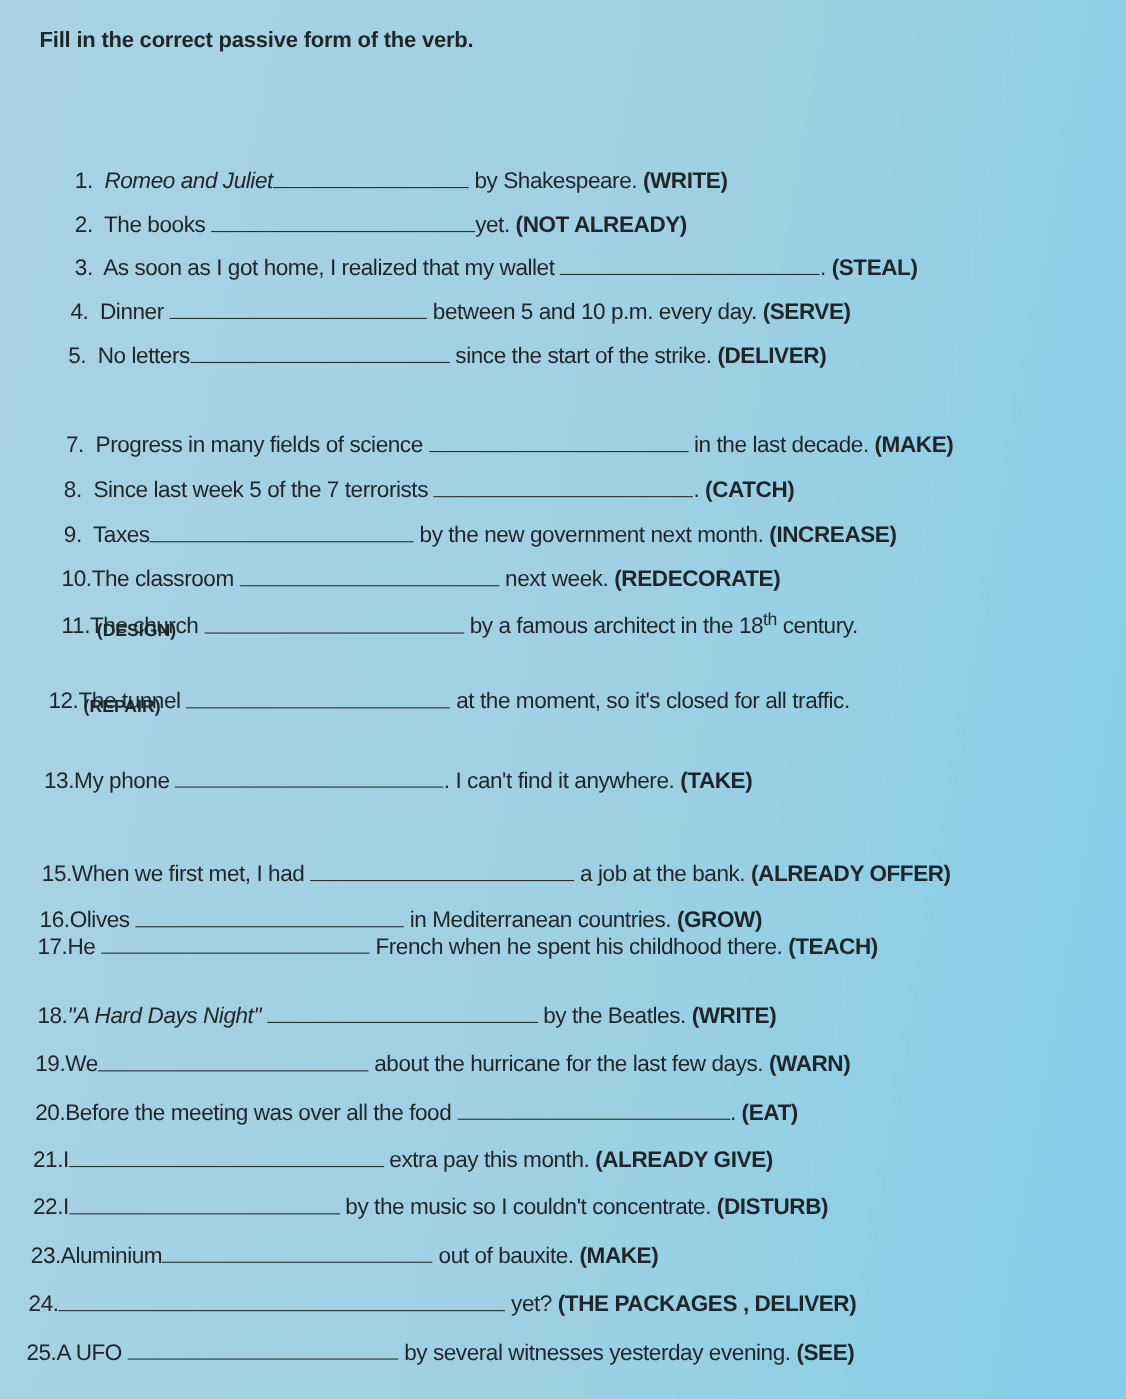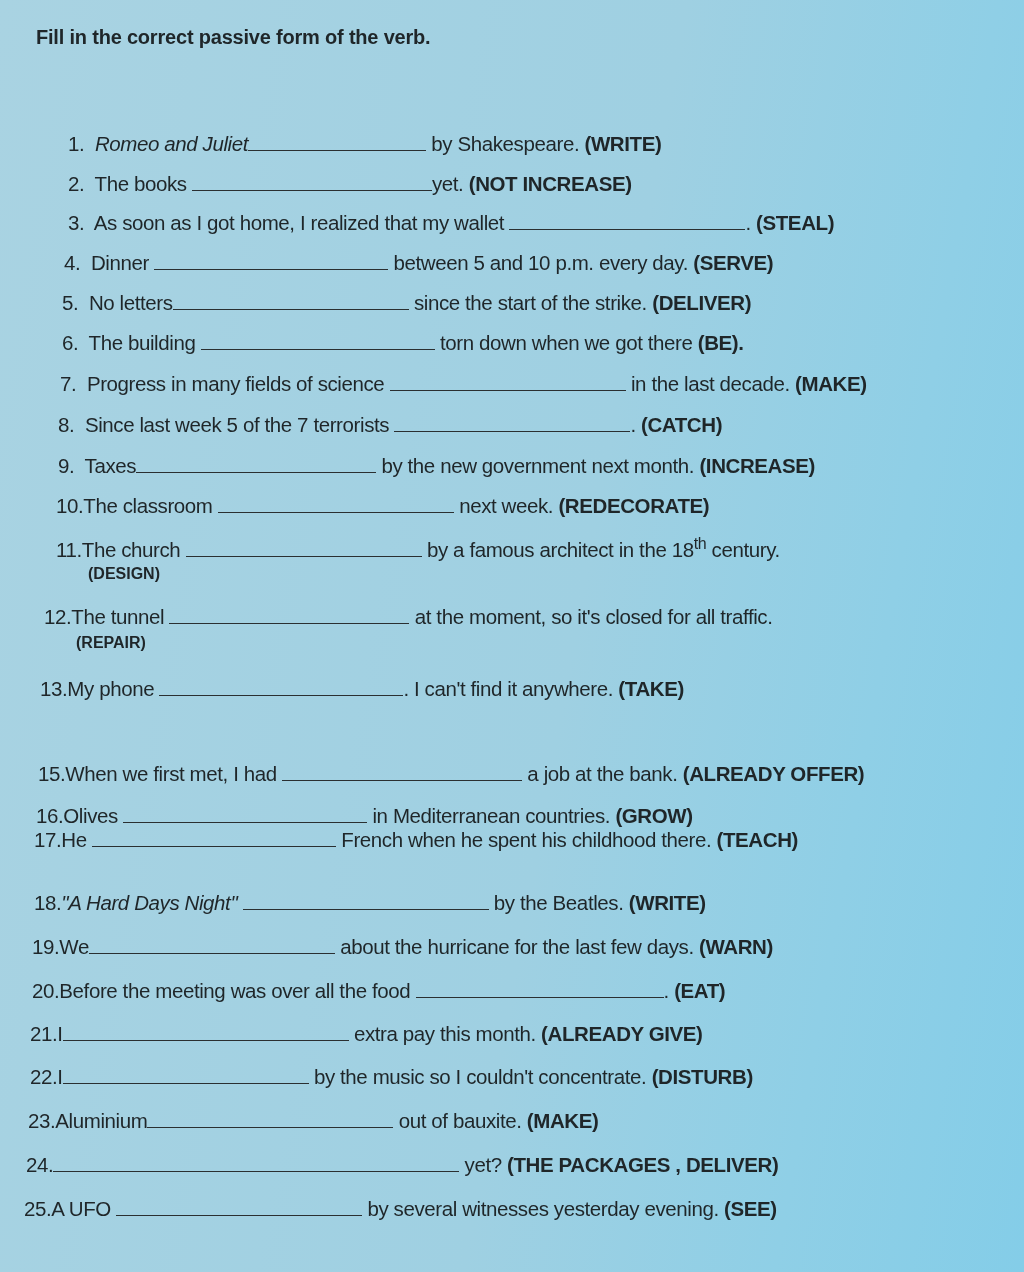--- a/index.html
+++ b/index.html
@@ -9,59 +9,56 @@
       font-family: "Liberation Sans", sans-serif;
       color: #1f2629;
       position: relative;
     }
     .sheet { position: absolute; left: 0; top: 0; width: 1024px; height: 1068px; border-radius: 18px; }
     .title {
       position: absolute; left: 36px; top: 26px;
       font-weight: bold; font-size: 20px; letter-spacing: -0.2px;
     }
     .line {
-      position: absolute; font-size: 20.5px; white-space: nowrap; letter-spacing: -0.4px;
+      position: absolute; font-size: 20.5px; white-space: nowrap; letter-spacing: -0.4px; margin-top: 20px;
     }
     .blank {
       display: inline-block; border-bottom: 1.5px solid #2a2f31; height: 18px; vertical-align: baseline;
     }
     .hint { font-weight: bold; }
     .it { font-style: italic; }
     sup { font-size: 16px; }
     .cont { position: absolute; font-size: 16px; font-weight: bold; }
   </style>
 </head>
 <body>
 
 <div class="sheet">
   <div class="title">Fill in the correct passive form of the verb.</div>
 
   <div class="line" style="left:68px;top:132px">
     <span>1.</span>&nbsp; <span class="it">Romeo and Juliet</span><span class="blank" style="width:178px"></span> <span>by Shakespeare.</span> <span class="hint">(WRITE)</span>
   </div>
 
   <div class="line" style="left:68px;top:172px">
-    <span>2.</span>&nbsp; <span>The books</span> <span class="blank" style="width:240px"></span><span>yet.</span> <span class="hint">(NOT INCREASE)</span>
+    <span>2.</span>&nbsp; <span>The books</span> <span class="blank" style="width:240px"></span><span>yet.</span> <span class="hint">(NOT ALREADY)</span>
   </div>
 
   <div class="line" style="left:68px;top:211px">
     <span>3.</span>&nbsp; <span>As soon as I got home, I realized that my wallet</span> <span class="blank" style="width:236px"></span><span>.</span> <span class="hint">(STEAL)</span>
   </div>
 
   <div class="line" style="left:64px;top:251px">
     <span>4.</span>&nbsp; <span>Dinner</span> <span class="blank" style="width:234px"></span> <span>between 5 and 10 p.m. every day.</span> <span class="hint">(SERVE)</span>
   </div>
 
   <div class="line" style="left:62px;top:291px">
     <span>5.</span>&nbsp; <span>No letters</span><span class="blank" style="width:236px"></span> <span>since the start of the strike.</span> <span class="hint">(DELIVER)</span>
   </div>
 
-  <div class="line" style="left:62px;top:331px">
-    <span>6.</span>&nbsp; <span>The building</span> <span class="blank" style="width:234px"></span> <span>torn down when we got there</span> <span class="hint">(BE).</span>
-  </div>
 
   <div class="line" style="left:60px;top:372px">
     <span>7.</span>&nbsp; <span>Progress in many fields of science</span> <span class="blank" style="width:236px"></span> <span>in the last decade.</span> <span class="hint">(MAKE)</span>
   </div>
 
   <div class="line" style="left:58px;top:413px">
     <span>8.</span>&nbsp; <span>Since last week 5 of the 7 terrorists</span> <span class="blank" style="width:236px"></span><span>.</span> <span class="hint">(CATCH)</span>
   </div>
 
   <div class="line" style="left:58px;top:454px">

